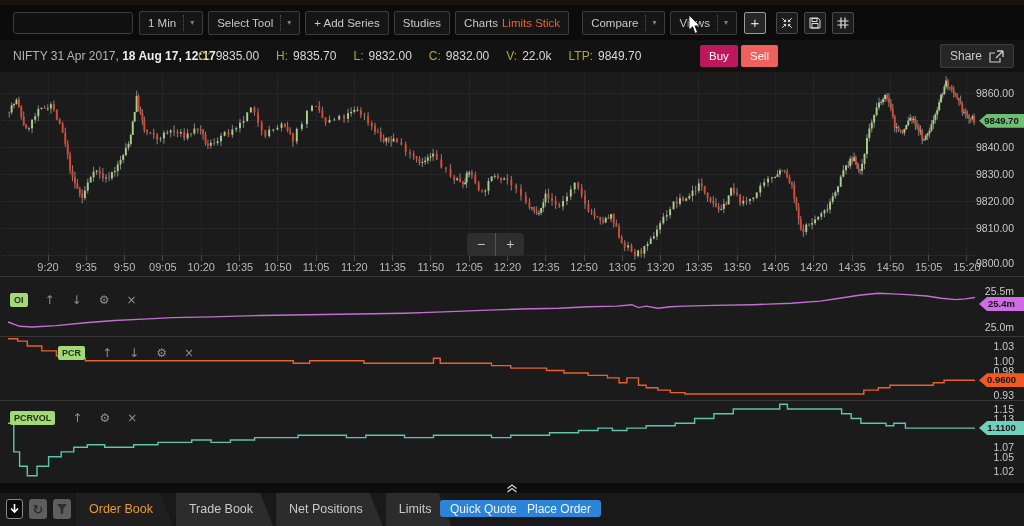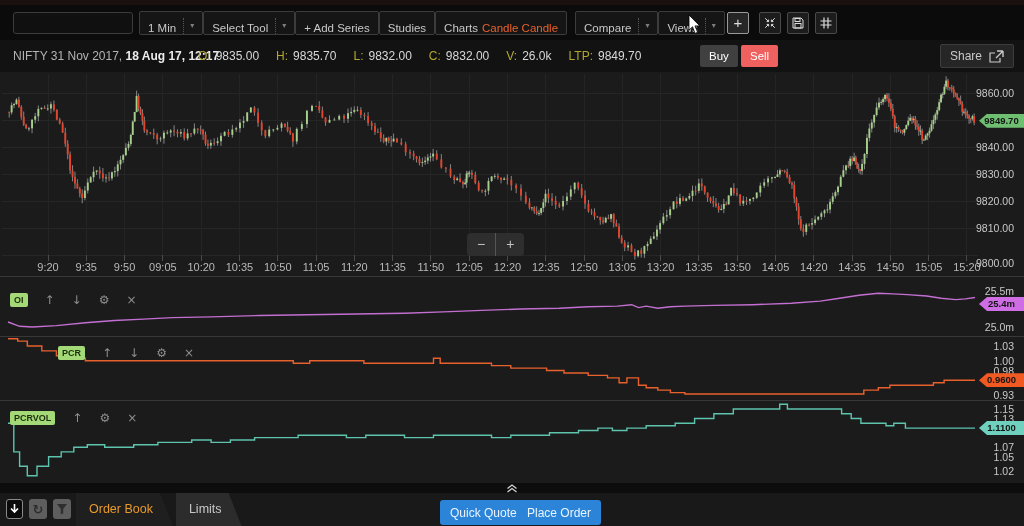--- a/index.html
+++ b/index.html
@@ -4,38 +4,38 @@
 <style>
   *{margin:0;padding:0;box-sizing:border-box}
   html,body{width:1024px;height:526px;background:#000;overflow:hidden;
     font-family:"Liberation Sans","DejaVu Sans",sans-serif;position:relative;color:#ccc}
   
   #toolbar{position:absolute;left:0;top:0;width:1024px;height:40px;background:#0b0b0b;
     border-top:5px solid #1a100e;display:flex;align-items:center;padding-left:13px}
   #symbol-search{width:120px;height:22px;background:#101010;border:1px solid #3c3c3c;border-radius:3px;
     color:#ddd;font-size:11px;padding:0 6px;margin-right:6px;outline:none}
   .tb-btn{height:24px;border:1px solid #3c3c3c;background:#151515;color:#c8c8c8;font-size:11.5px;
-    padding:0 8px;border-radius:2px;display:flex;align-items:flex-end;white-space:nowrap;cursor:default}
+    padding:0 8px;border-radius:2px;display:flex;align-items:center;margin-right:5px;white-space:nowrap;cursor:default}
   .tb-btn .caret{color:#7d7d7d;font-size:8px;border-left:1px dotted #555;padding-left:6px;margin-left:7px;
     height:16px;display:flex;align-items:center}
   .accent-type{color:#e8622c;margin-left:4px}
   .icon-btn{width:22px;height:22px;border:1px solid #4a4a4a;background:#1c1c1c;border-radius:2px;
     display:flex;align-items:center;justify-content:center;color:#ddd;margin-right:6px;cursor:default}
   .icon-btn.hl{border-color:#9a9a9a;background:#262626}
   .icon-btn svg{display:block}
   
   #quotebar{position:absolute;left:0;top:40px;width:1024px;height:32px;background:#121212;font-size:12px}
   #symline{position:absolute;left:13px;top:9px;color:#b4b4b4}
   #symline b{color:#ececec}
   #fields{position:absolute;left:198px;top:9px;display:flex;gap:17px}
   .qf .k{color:#b3a72e;margin-right:5px}
   .qf .v{color:#d8d8d8}
   .trade-btn{position:absolute;top:45px;height:22px;border:none;border-radius:2px;color:#fff;
     font-size:11.5px;padding:0 9px;cursor:pointer;font-family:inherit}
-  #buy-btn{left:700px;background:#404040}
+  #buy-btn{left:700px;background:#be185d}
   #sell-btn{left:741px;background:#ef615e}
   #share-btn{position:absolute;right:10px;top:44px;height:24px;background:#262626;border:1px solid #3c3c3c;
     border-radius:2px;color:#c9c9c9;font-size:12px;padding:0 9px;display:flex;align-items:center;gap:7px;cursor:pointer}
   
   #chart{position:absolute;left:0;top:72px;width:1024px;height:411px;background:#1b1b1b}
   #chart-svg{position:absolute;left:0;top:0}
   #chart-labels{position:absolute;left:0;top:0;width:1024px;height:411px;pointer-events:none}
   .xlab{position:absolute;width:36px;text-align:center;font-size:11px;color:#b9b9b9;top:189px}
   .ylab{position:absolute;left:974px;width:44px;text-align:right;padding-right:4px;font-size:10.5px;color:#c9c9c9}
   .badge{position:absolute;left:979px;width:45px;height:14px;line-height:14px;text-align:center;
@@ -54,21 +54,21 @@
   #dock{position:absolute;left:0;top:493px;width:1024px;height:33px;background:#191919}
   .dock-ic{position:absolute;top:6px;border-radius:3px;display:flex;align-items:center;justify-content:center;cursor:pointer}
   #dl-btn{left:6px;width:17px;height:20px;background:#0a0a0a;border:1px solid #8a8a8a}
   #refresh-btn{left:29px;width:18px;height:20px;background:#5e5e5e;color:#2e2e2e;
     font-family:"DejaVu Sans",sans-serif;font-size:13px;font-weight:bold}
   #filter-btn{left:53px;width:18px;height:20px;background:#5e5e5e}
   #tabs{position:absolute;left:76px;top:0;height:23px;display:flex;gap:3px}
   .tab{height:33px;line-height:33px;padding:0 20px 0 13px;font-size:12.5px;background:#2c2c2c;color:#c9c9c9;
     clip-path:polygon(0 0,calc(100% - 13px) 0,100% 100%,0 100%);cursor:pointer;white-space:nowrap}
   .tab.active{background:#1f1f1f;color:#e89a2c}
-  .blue-btn{position:absolute;top:500px;height:25px;background:#2b84d8;border:none;border-radius:3px;
+  .blue-btn{position:absolute;top:500px;height:17px;background:#2b84d8;border:none;border-radius:3px;
     color:#eaf4fd;font-size:12px;padding:0 10px;cursor:pointer;font-family:inherit}
   #quick-quote{left:440px}
   #place-order{left:517px}
   #cursor{position:absolute;left:688px;top:15px;z-index:99;pointer-events:none}
 </style>
 </head>
 <body>
 
 <div id="toolbar">
   <input id="symbol-search" placeholder="" style="">
@@ -81,21 +81,21 @@
     <span class="caret">▾</span>
   </div>
   <div class="tb-btn">
     <span>+ Add Series</span>
   </div>
   <div class="tb-btn">
     <span>Studies</span>
   </div>
   <div class="tb-btn">
     <span>Charts</span>
-    <span class="accent-type">Candle Candle</span>
+    <span class="accent-type">Limits Stick</span>
   </div>
   <div class="tb-btn" style="margin-left:8px">
     <span>Compare</span>
     <span class="caret">▾</span>
   </div>
   <div class="tb-btn">
     <span>Views</span>
     <span class="caret">▾</span>
   </div>
   <div class="icon-btn hl" style="margin-left:2px">
@@ -118,29 +118,29 @@
   </div>
   <div class="icon-btn">
     <svg width="12" height="12" viewBox="0 0 12 12" stroke="#ddd" stroke-width="1.2" fill="none">
       <path d="M4 0.5 V11.5 M8 0.5 V11.5 M0.5 4 H11.5 M0.5 8 H11.5"></path>
     </svg>
   </div>
 </div>
 
 <div id="quotebar">
   <div id="symline">
-    <span>NIFTY 31 Nov 2017,</span>
+    <span>NIFTY 31 Apr 2017,</span>
     <b>18 Aug 17, 12:17</b>
   </div>
   <div id="fields">
       <span class="qf"><span class="k">O:</span><span class="v">9835.00</span></span>
       <span class="qf"><span class="k">H:</span><span class="v">9835.70</span></span>
       <span class="qf"><span class="k">L:</span><span class="v">9832.00</span></span>
       <span class="qf"><span class="k">C:</span><span class="v">9832.00</span></span>
-      <span class="qf"><span class="k">V:</span><span class="v">26.0k</span></span>
+      <span class="qf"><span class="k">V:</span><span class="v">22.0k</span></span>
       <span class="qf"><span class="k">LTP:</span><span class="v">9849.70</span></span>
     </div>
 </div>
 <button class="trade-btn" id="buy-btn">Buy</button>
 <button class="trade-btn" id="sell-btn">Sell</button>
 <div id="share-btn">
   <span>Share</span>
   <svg width="15" height="13" viewBox="0 0 15 13" stroke="#c9c9c9" stroke-width="1.2" fill="none">
     <path d="M6 3 H1 V12 H11 V8"></path>
     <path d="M8 1 H14 M14 1 V7 M14 1 L7 8" stroke-width="1.4"></path>
@@ -984,20 +984,22 @@
   <div class="dock-ic" id="refresh-btn">
     <span>↻</span>
   </div>
   <div class="dock-ic" id="filter-btn">
     <svg width="12" height="12" viewBox="0 0 12 12">
       <path d="M1 1 H11 L7.2 6 V10.2 L4.8 11.4 V6 Z" fill="#2f2f2f"></path>
     </svg>
   </div>
   <div id="tabs">
       <div class="tab active">Order Book</div>
+      <div class="tab">Trade Book</div>
+      <div class="tab">Net Positions</div>
       <div class="tab">Limits</div>
     </div>
 
 </div>
 <button class="blue-btn" id="quick-quote">Quick Quote</button>
 <button class="blue-btn" id="place-order">Place Order</button>
 
 <svg id="cursor" width="14" height="20" viewBox="0 0 14 20">
   <path d="M1 0 L1 15 L4.6 11.8 L7 18.4 L9.6 17.3 L7 10.9 L11.8 10.9 Z" fill="#fff" stroke="#000" stroke-width="0.8"></path>
 </svg>

